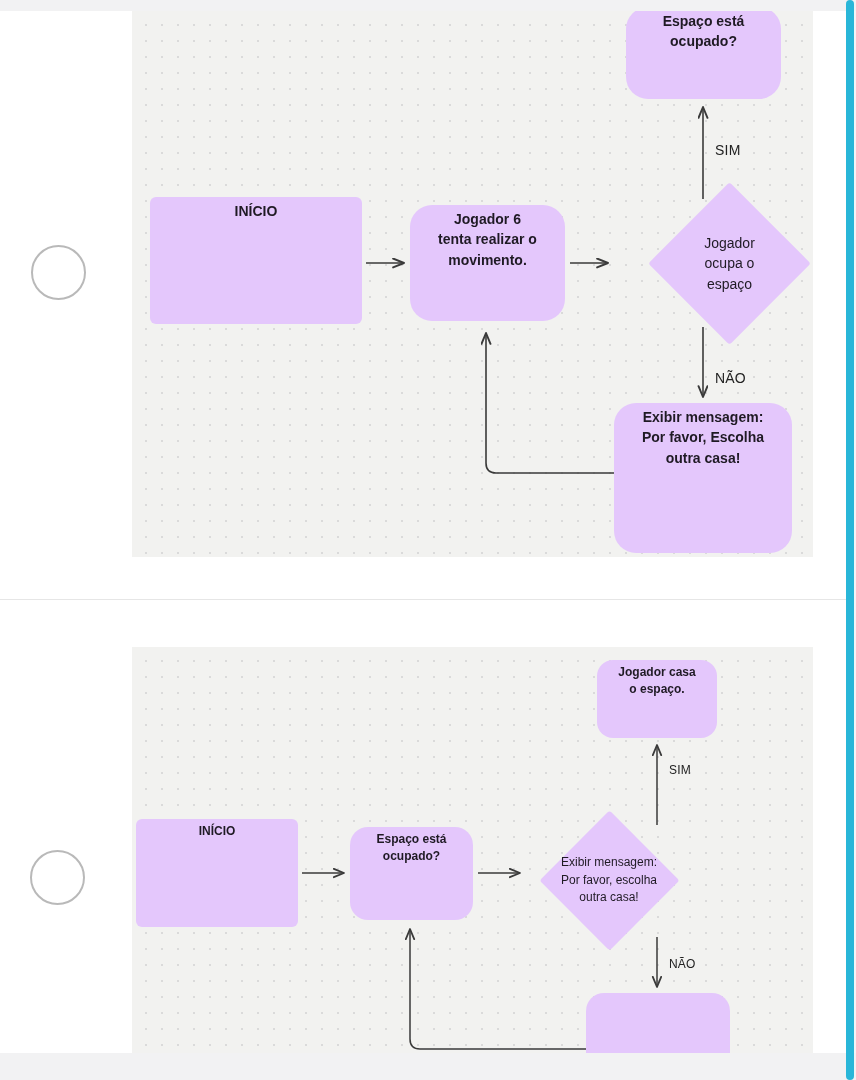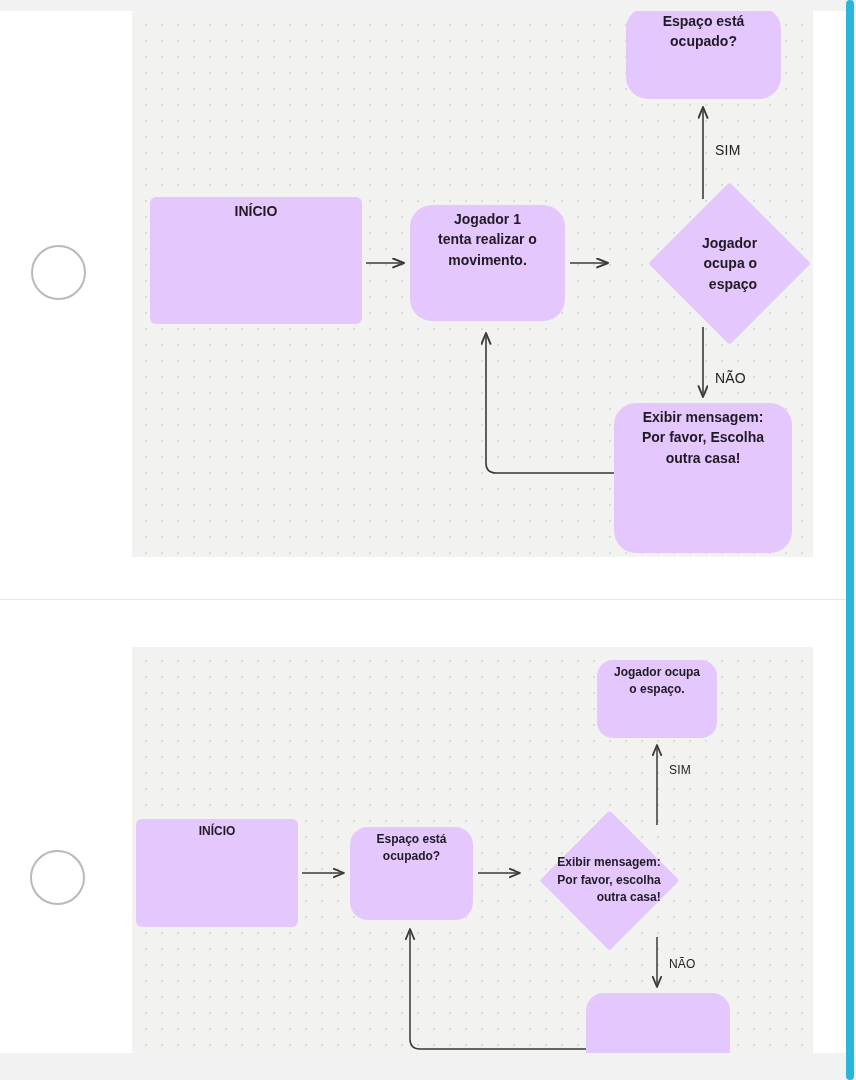--- a/index.html
+++ b/index.html
@@ -76,21 +76,21 @@
   }
   .diamond .dia-shape{
     position:absolute;inset:0;
     background:#e4c7fc;
     transform:rotate(45deg);
     border-radius:3px;
   }
   .diamond .dia-label{
     position:absolute;inset:0;
     display:flex;align-items:center;justify-content:center;
-    text-align:right;color:#1f1a24;font-weight:bold;line-height:1.45;
+    text-align:center;color:#1f1a24;font-weight:normal;line-height:1.45;
     white-space:pre-line;
   }
 
   
   .edge-label{
     position:absolute;color:#222;font-weight:normal;
     letter-spacing:.2px;
   }
 
   svg.edges{position:absolute;left:0;top:0;overflow:visible;}
@@ -107,21 +107,21 @@
 
     <div class="circle-marker" id="circle-1" style="top:234px;"></div>
 
     <div class="canvas" id="canvas-1" style="top:0px;">
 
       <div class="node rect" style="left:18px;top:186px;width:212px;height:127px;font-size:14px;">
         <span class="node-text">INÍCIO</span>
       </div>
 
       <div class="node round" style="left:278px;top:194px;width:155px;height:116px;font-size:14px;">
-        <span class="node-text">Jogador 1
+        <span class="node-text">Jogador 6
 tenta realizar o
 movimento.</span>
       </div>
 
       <div class="diamond" style="left:540px;top:195px;width:115px;height:115px;">
         <div class="dia-shape"></div>
         <div class="dia-label" style="font-size:14px;">Jogador
 ocupa o
 espaço</div>
       </div>
@@ -179,21 +179,21 @@
       </div>
 
       <div class="diamond" style="left:428px;top:184px;width:99px;height:99px;">
         <div class="dia-shape" style="transform:rotate(45deg) scale(1.0);"></div>
         <div class="dia-label" style="font-size:12px;width:150px;left:-26px;">Exibir mensagem:
 Por favor, escolha
 outra casa!</div>
       </div>
 
       <div class="node round" style="left:465px;top:13px;width:120px;height:78px;font-size:12px;border-radius:16px;">
-        <span class="node-text">Jogador ocupa
+        <span class="node-text">Jogador casa
 o espaço.</span>
       </div>
 
       <div class="node round" style="left:454px;top:346px;width:144px;height:80px;font-size:12px;border-radius:18px;align-items:flex-end;padding-bottom:4px;">
         <span class="node-text">Jogador 1 realiza</span>
       </div>
 
       <svg class="edges" width="681" height="406">
         <defs>
           <marker id="ah2" markerWidth="9" markerHeight="9" refX="7.4" refY="3.2" orient="auto">

